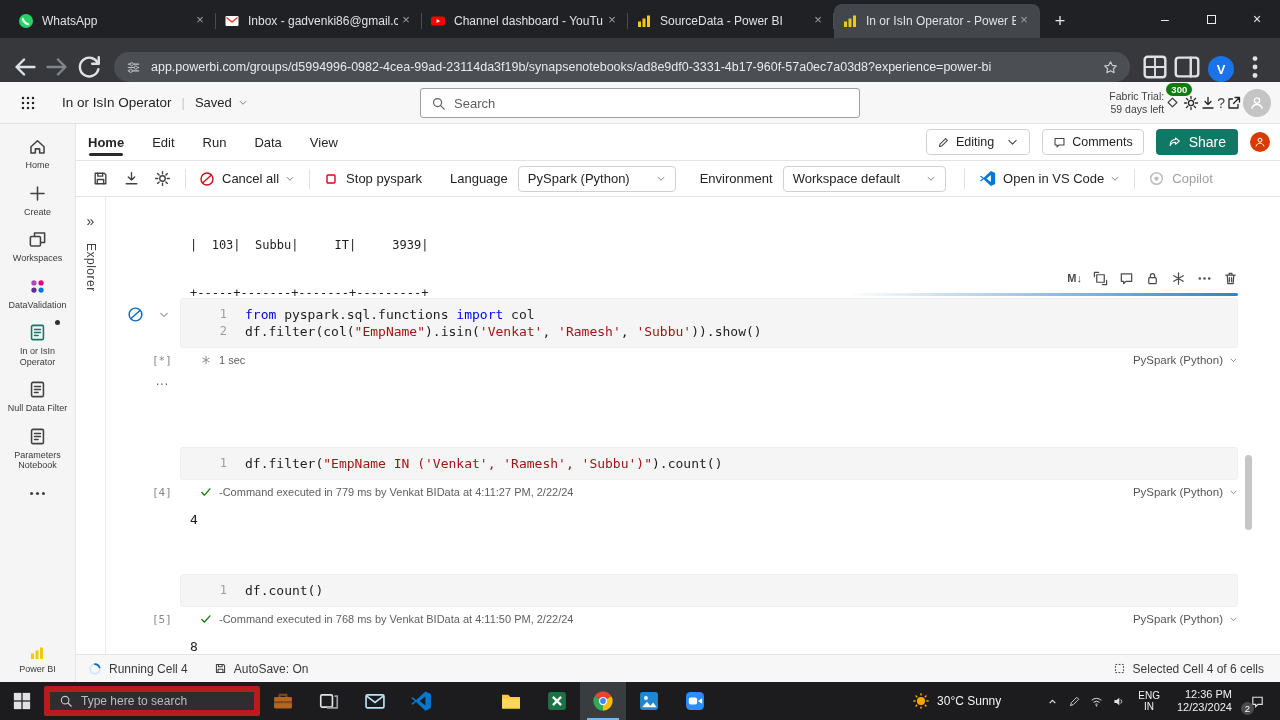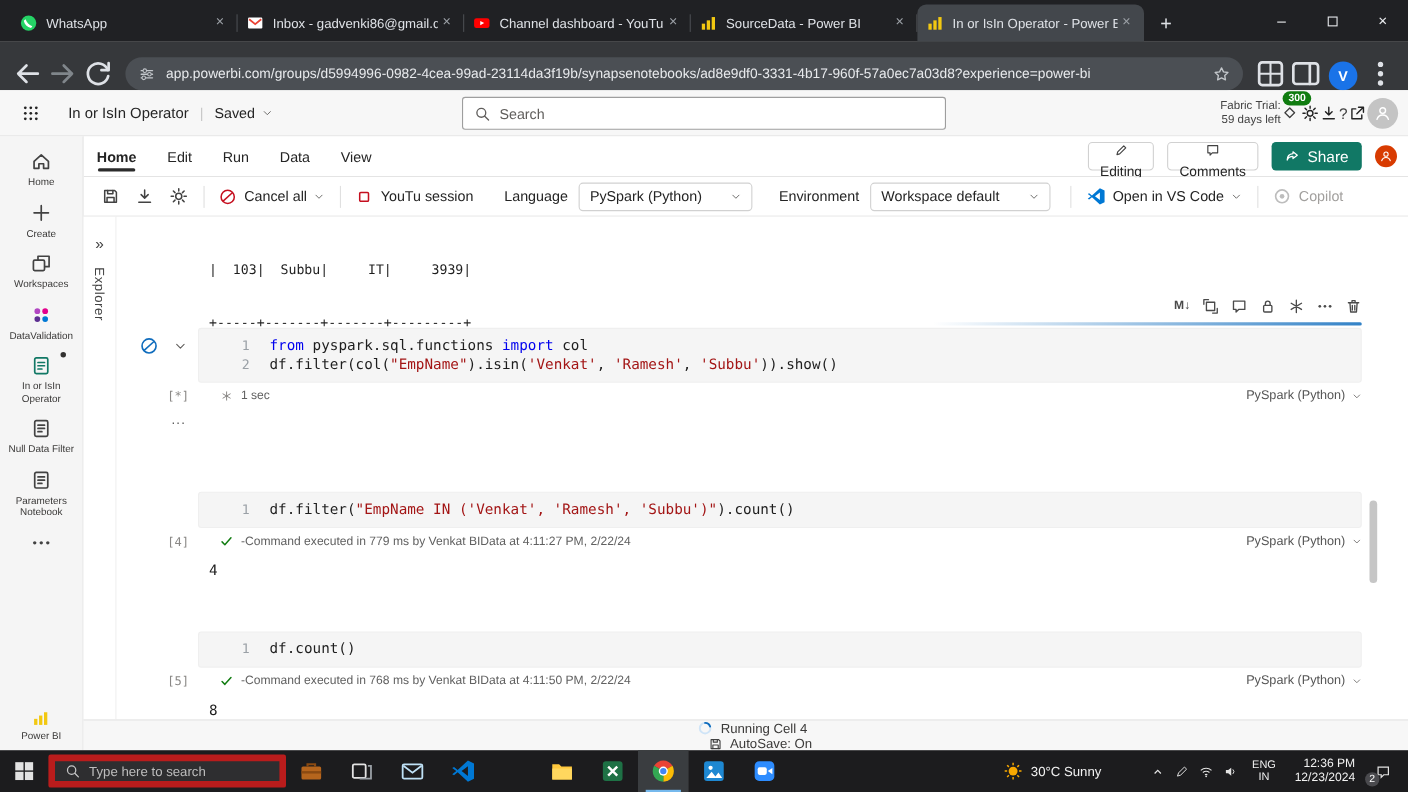--- a/index.html
+++ b/index.html
@@ -53,21 +53,21 @@
   .pbi-avatar { width:28px; height:28px; border-radius:50%; background:#C4C4C4; display:flex; align-items:center; justify-content:center; color:#fff; }
   .pbi-avatar .ic { width:16px; height:16px; }
 
   
   .ribbon { position:absolute; top:124px; left:76px; width:1204px; height:37px; background:#fff; border-bottom:1px solid #E4E4E4; display:flex; align-items:center; }
   .rtab { margin:0 14px; font-size:13px; color:#242424; height:37px; line-height:37px; position:relative; }
   .rtab:first-child { margin-left:12px; }
   .rtab.active { font-weight:700; }
   .rtab.active:after { content:""; position:absolute; left:1px; right:1px; bottom:5px; height:2.5px; background:#2B2B2B; border-radius:2px; }
   .ribbon-right { margin-left:auto; display:flex; align-items:center; gap:12px; padding-right:10px; }
-  .btn-outline { height:26px; border:1px solid #D1D1D1; border-radius:4px; display:flex; align-items:center; padding:0 10px; gap:6px; font-size:12.5px; background:#fff; color:#242424;flex-direction:column; }
+  .btn-outline { height:26px; border:1px solid #D1D1D1; border-radius:4px; display:flex; align-items:center; padding:0 10px; gap:6px; font-size:12.5px; background:#fff; color:#242424; }
   .btn-outline .ic { width:13px; height:13px; color:#424242; }
   .btn-share { height:26px; background:var(--share-green); color:#fff; border-radius:4px; display:flex; align-items:center; padding:0 12px; gap:7px; font-size:14px; }
   .btn-share .ic { width:14px; height:14px; color:#fff; }
   .presence { width:20px; height:20px; border-radius:50%; background:#D83B01; display:flex; align-items:center; justify-content:center; color:#fff; }
   .presence .ic { width:12px; height:12px; }
 
   
   .nbtoolbar { position:absolute; top:161px; left:76px; width:1204px; height:36px; background:#fff; border-bottom:1px solid #E4E4E4; display:flex; align-items:center; font-size:13px; color:#242424; }
   .tb-ic { display:flex; color:#424242; } .tb-ic .ic { width:17px; height:17px; }
   .tb-sep { width:1px; height:20px; background:#E0E0E0; margin-left:14px; }
@@ -113,21 +113,21 @@
   .cstatus { margin:4px 42px 0 94px; display:flex; align-items:center; height:16px; font-size:11px; color:#616161; gap:7px; }
   .cstatus .st-ic { width:12px; height:12px; }
   .cstatus .lang { margin-left:auto; font-size:11.5px; color:#555; display:flex; align-items:center; gap:6px; }
   .cstatus .lang .ic { width:9px; height:9px; color:#605E5C; }
   .cout { margin:12px 0 0 84px; font-family:"DejaVu Sans Mono", monospace; font-size:13px; color:#1E1E1E; }
   .cell-controls { position:absolute; left:21px; top:8px; display:flex; gap:14px; align-items:center; }
   .cell-controls .ctl-cancel { width:17px; height:17px; }
   .cell-controls .ctl-chev { width:12px; height:12px; color:#605E5C; }
 
   
-  .statusbar { position:absolute; left:76px; top:654px; width:1204px; height:28px; background:#F7F7F7; border-top:1px solid #E4E4E4; display:flex; align-items:center; font-size:12px; color:#3B3A39;flex-direction:column; }
+  .statusbar { position:absolute; left:76px; top:654px; width:1204px; height:28px; background:#F7F7F7; border-top:1px solid #E4E4E4; display:flex; align-items:center; font-size:12px; color:#3B3A39; }
   .statusbar .ic { width:14px; height:14px; color:#424242; }
   .sb-item { display:flex; align-items:center; gap:7px; }
 
   
   .taskbar { position:absolute; left:0; top:682px; width:1280px; height:38px; background:#1C1C1E; display:flex; align-items:center; color:#E8E8E8; }
   .start { width:44px; height:38px; display:flex; align-items:center; justify-content:center; }
   .start .ic { width:20px; height:20px; }
   .tsearch { width:216px; height:30px; background:#2E2E30; border:6px solid #b91c1c; display:flex; align-items:center; padding:0 9px; gap:8px; border-radius:2px; }
   .tsearch .ic { width:14px; height:14px; color:#C8C8C8; }
   .tsearch span.tstext { font-size:12px; color:#BDBDBD; white-space:nowrap; }
@@ -434,21 +434,21 @@
         </svg>
       </span>
     <span class="tb-sep"></span>
     <span class="tb-ic tb-red" style="margin-left:13px">
         <span class="ic">
           <svg viewBox="0 0 16 16" xmlns="http://www.w3.org/2000/svg">
             <rect x="4" y="4" width="8" height="8" rx="1" stroke="#C50F1F" fill="none" stroke-width="1.4"></rect>
           </svg>
         </span>
       </span>
-    <span style="margin-left:7px">YouTu session</span>
+    <span style="margin-left:7px">Stop pyspark</span>
     <span style="margin-left:28px">Language</span>
     <div class="dd">
       <span>PySpark (Python)</span>
       <span class="chev ic" style="margin-left:0">
           <svg viewBox="0 0 16 16" xmlns="http://www.w3.org/2000/svg">
             <path d="M3.5 5.5L8 10l4.5-4.5" stroke="currentColor" fill="none" stroke-width="1.3" stroke-linecap="round" stroke-linejoin="round"></path>
           </svg>
         </span>
     </div>
     <span style="margin-left:24px">Environment</span>

